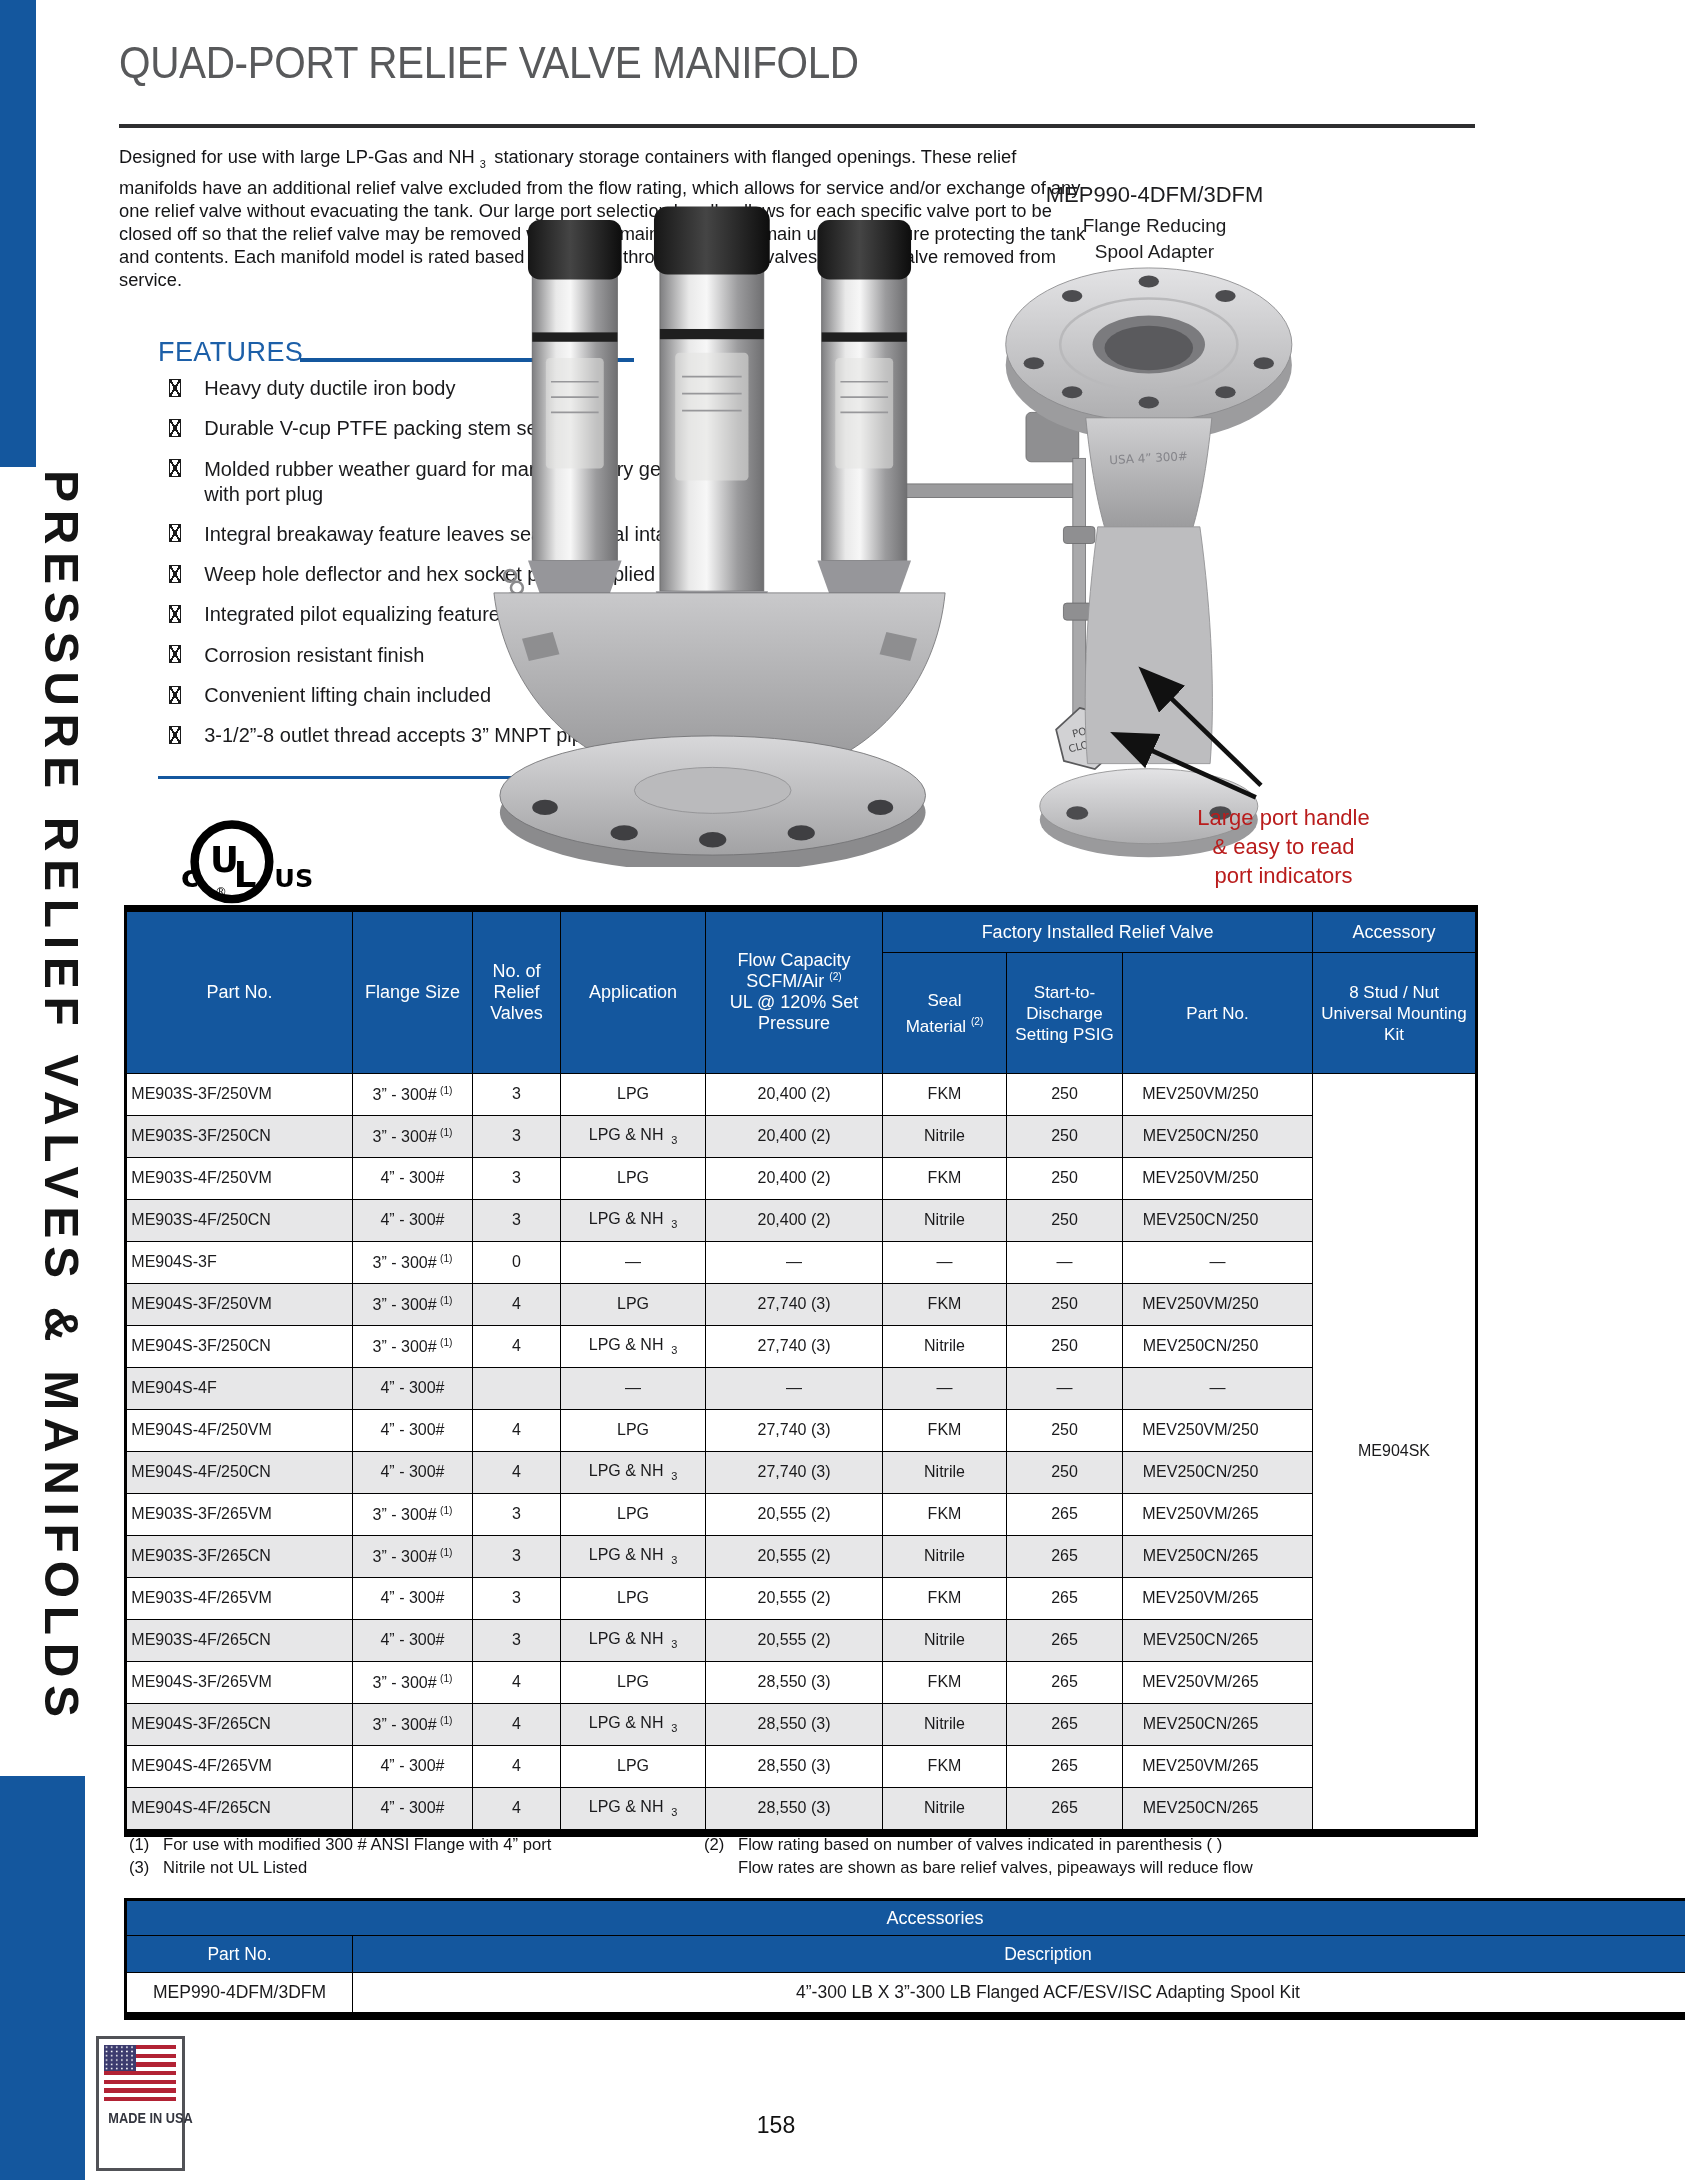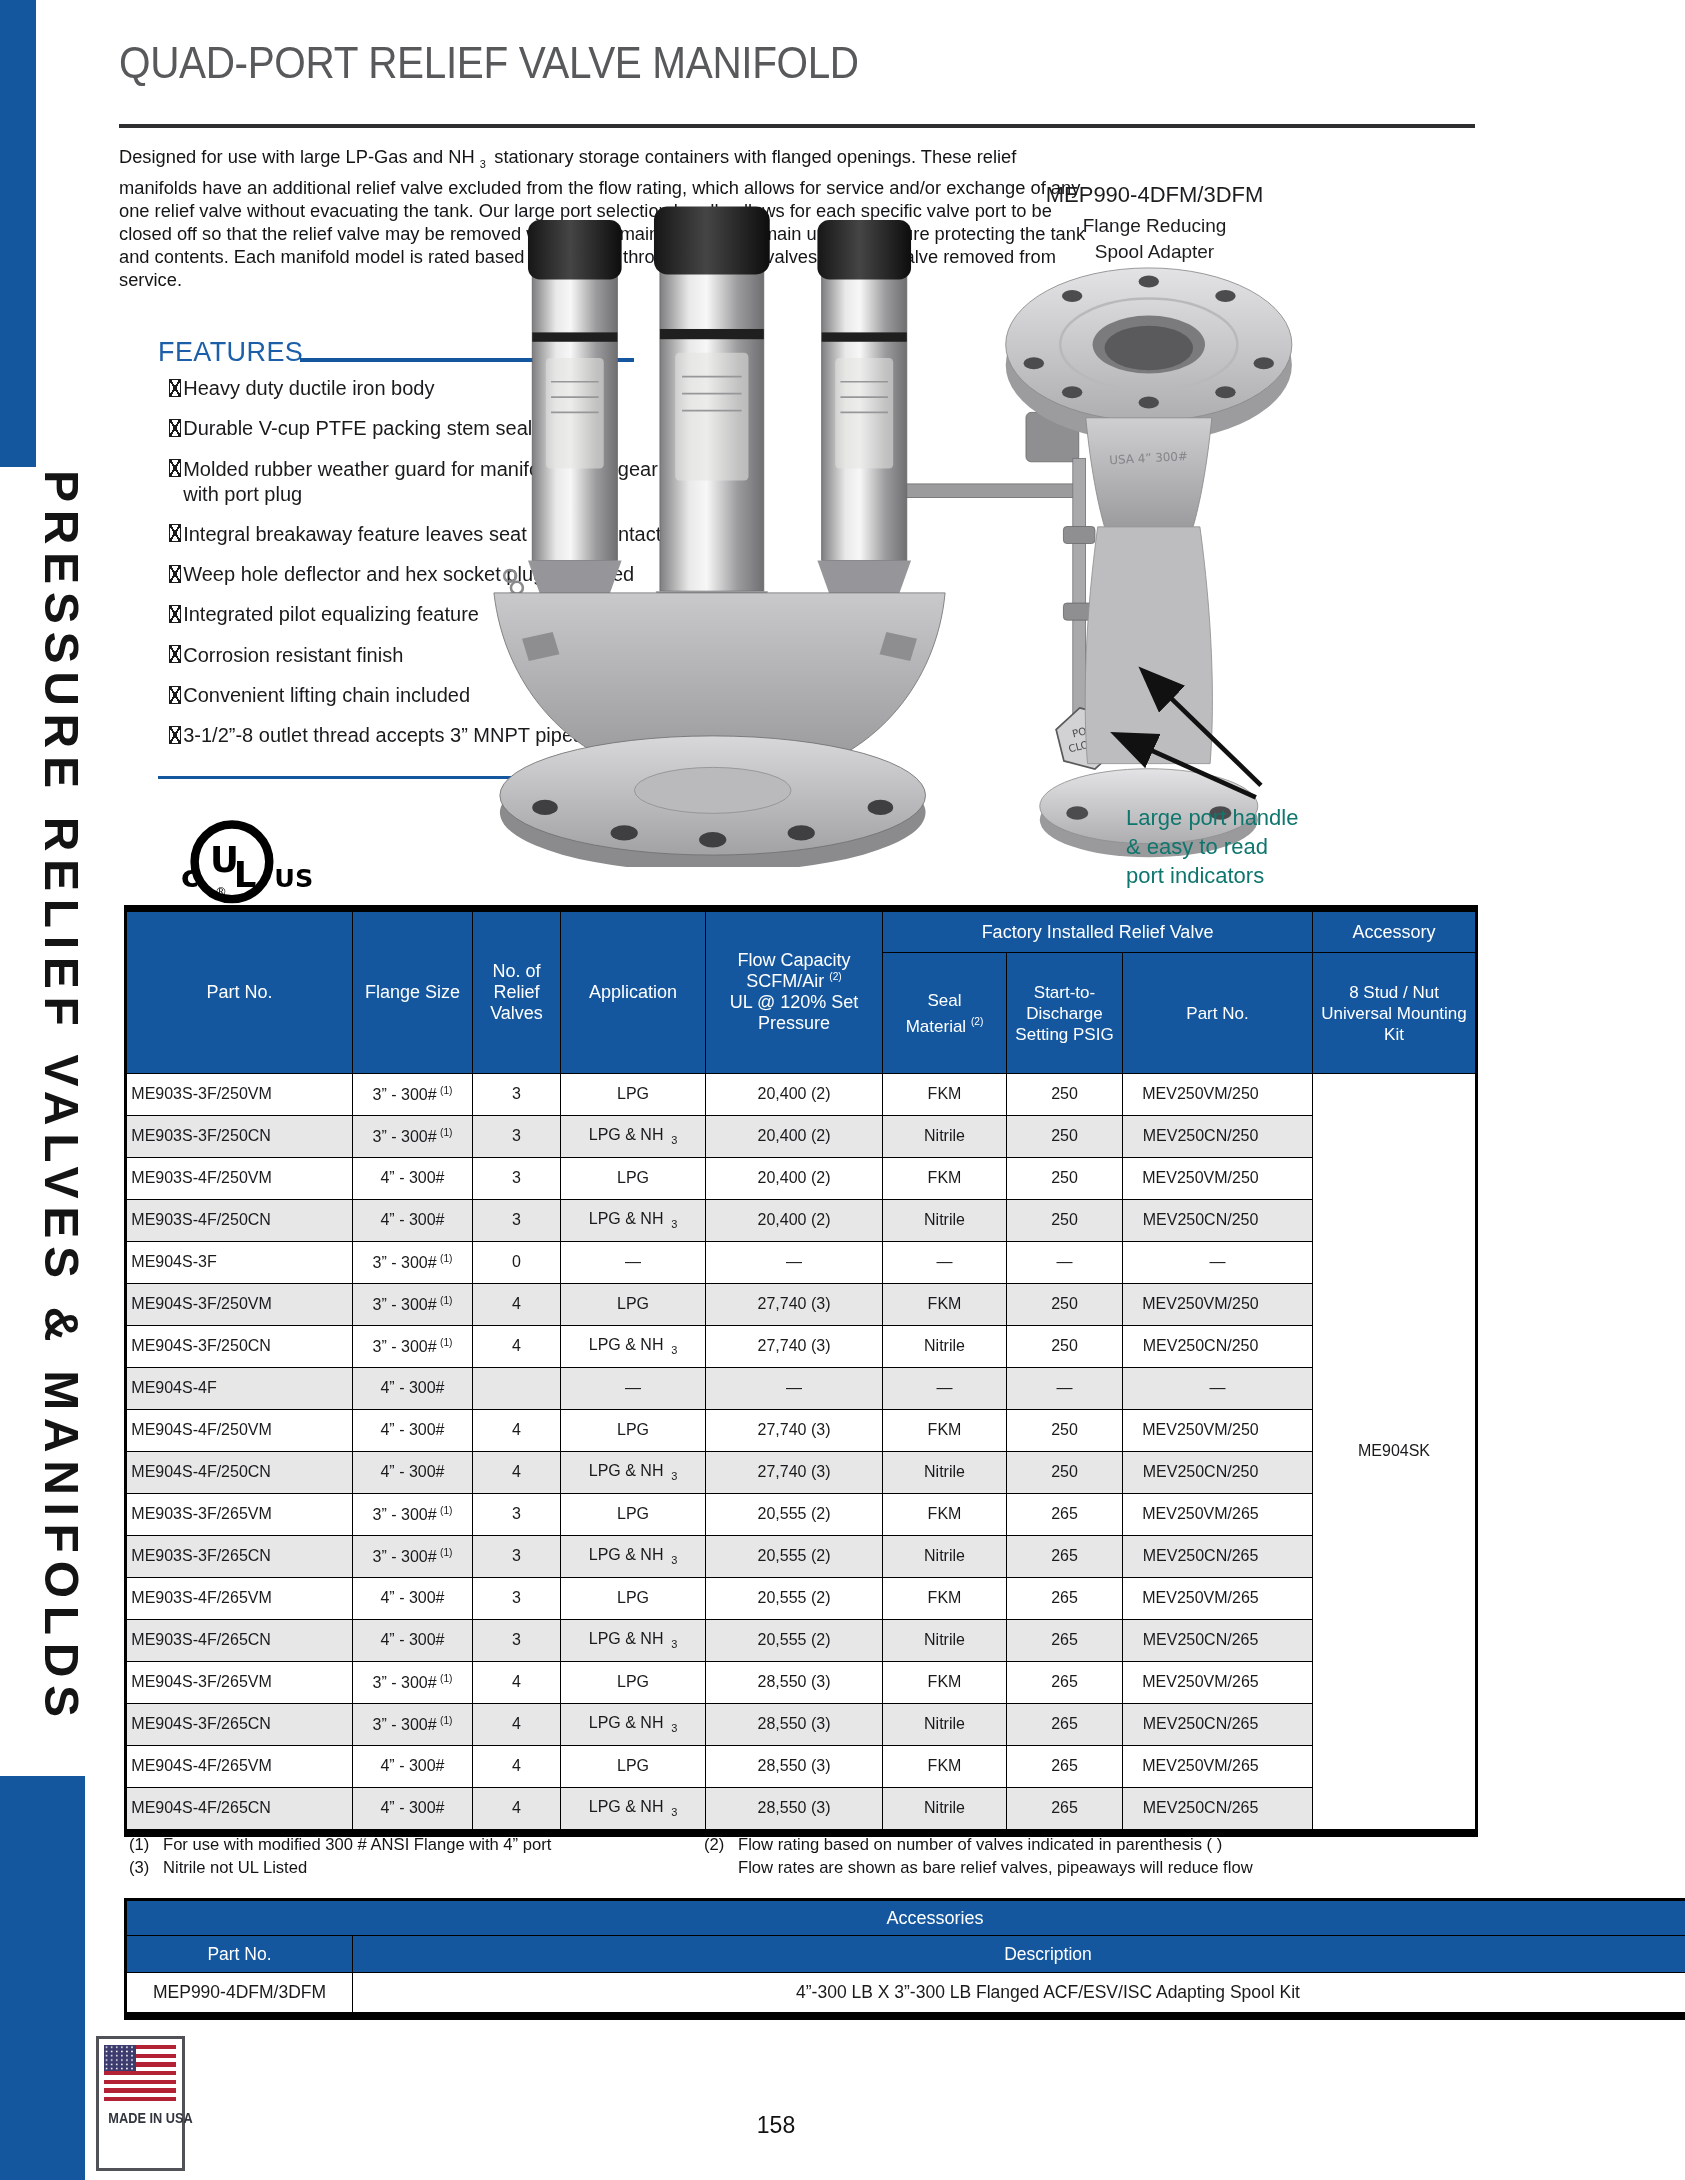--- a/index.html
+++ b/index.html
@@ -14,29 +14,29 @@
   .page-title{position:absolute;left:119px;top:37px;font-size:45px;letter-spacing:-0.4px;color:#58595B;
               white-space:nowrap;transform:scaleX(.9);transform-origin:0 0;}
   .title-rule{position:absolute;left:119px;top:124px;width:1356px;height:4.3px;background:#2E2E30;}
   .intro{position:absolute;left:119px;top:145px;width:980px;font-size:18.3px;line-height:23px;color:#141416;}
   .intro sub{font-size:11px;margin:0 3.4px 0 5.1px;}
   
   .features-heading{position:absolute;left:158px;top:337px;font-size:27px;color:#1C5FA8;letter-spacing:0.4px;}
   .feat-rule{position:absolute;left:300px;top:358px;width:334px;height:4.3px;background:#14579E;}
   .feat-rule2{position:absolute;left:158px;top:776px;width:615px;height:3.4px;background:#14579E;}
   .features{position:absolute;left:169px;top:376px;width:524px;font-size:20px;line-height:25px;}
-  .feat{display:flex;gap:2px;margin-bottom:15.3px;}
+  .feat{display:flex;gap:23px;margin-bottom:15.3px;}
   .bullet{flex:0 0 auto;display:inline-block;width:10.2px;height:16px;margin-top:2.6px;border:1.7px solid #1a1a1a;
     background-image:
       linear-gradient(to top right,transparent 44%,#1a1a1a 44%,#1a1a1a 56%,transparent 56%),
       linear-gradient(to bottom right,transparent 44%,#1a1a1a 44%,#1a1a1a 56%,transparent 56%);}
   
   .adapter-label{position:absolute;left:980px;top:182px;width:349px;text-align:center;font-size:22px;color:#1c1c1e;}
   .adapter-cap{position:absolute;left:980px;top:213px;width:349px;text-align:center;font-size:19px;line-height:25.6px;color:#1c1c1e;}
-  .annotation{position:absolute;left:1126px;top:803px;width:315px;text-align:left;font-size:22px;line-height:29px;color:#0f766e;}
+  .annotation{position:absolute;left:1126px;top:803px;width:315px;text-align:center;font-size:22px;line-height:29px;color:#b91c1c;}
   svg text{font-family:"DejaVu Sans","Liberation Sans",sans-serif;}
   
   table.spec{position:absolute;left:124px;top:905px;width:1350px;border-collapse:collapse;table-layout:fixed;
              text-align:center;font-size:16px;border:3.4px solid #000;border-top-width:7.7px;border-bottom-width:8.5px;}
   table.spec th{background:#14579E;color:#fff;font-weight:normal;border:1.7px solid #000;padding:1.7px 3.4px;}
   table.spec tr.group th{height:37px;font-size:18px;}
   table.spec tr.subhead th{height:116px;font-size:17px;line-height:21px;}
   table.spec th sup{font-size:10.2px;}
   table.spec td{border:1.7px solid #000;height:41px;padding:0 4.3px;background:#fff;}
   table.spec tr.alt td{background:#E7E7E8;}

